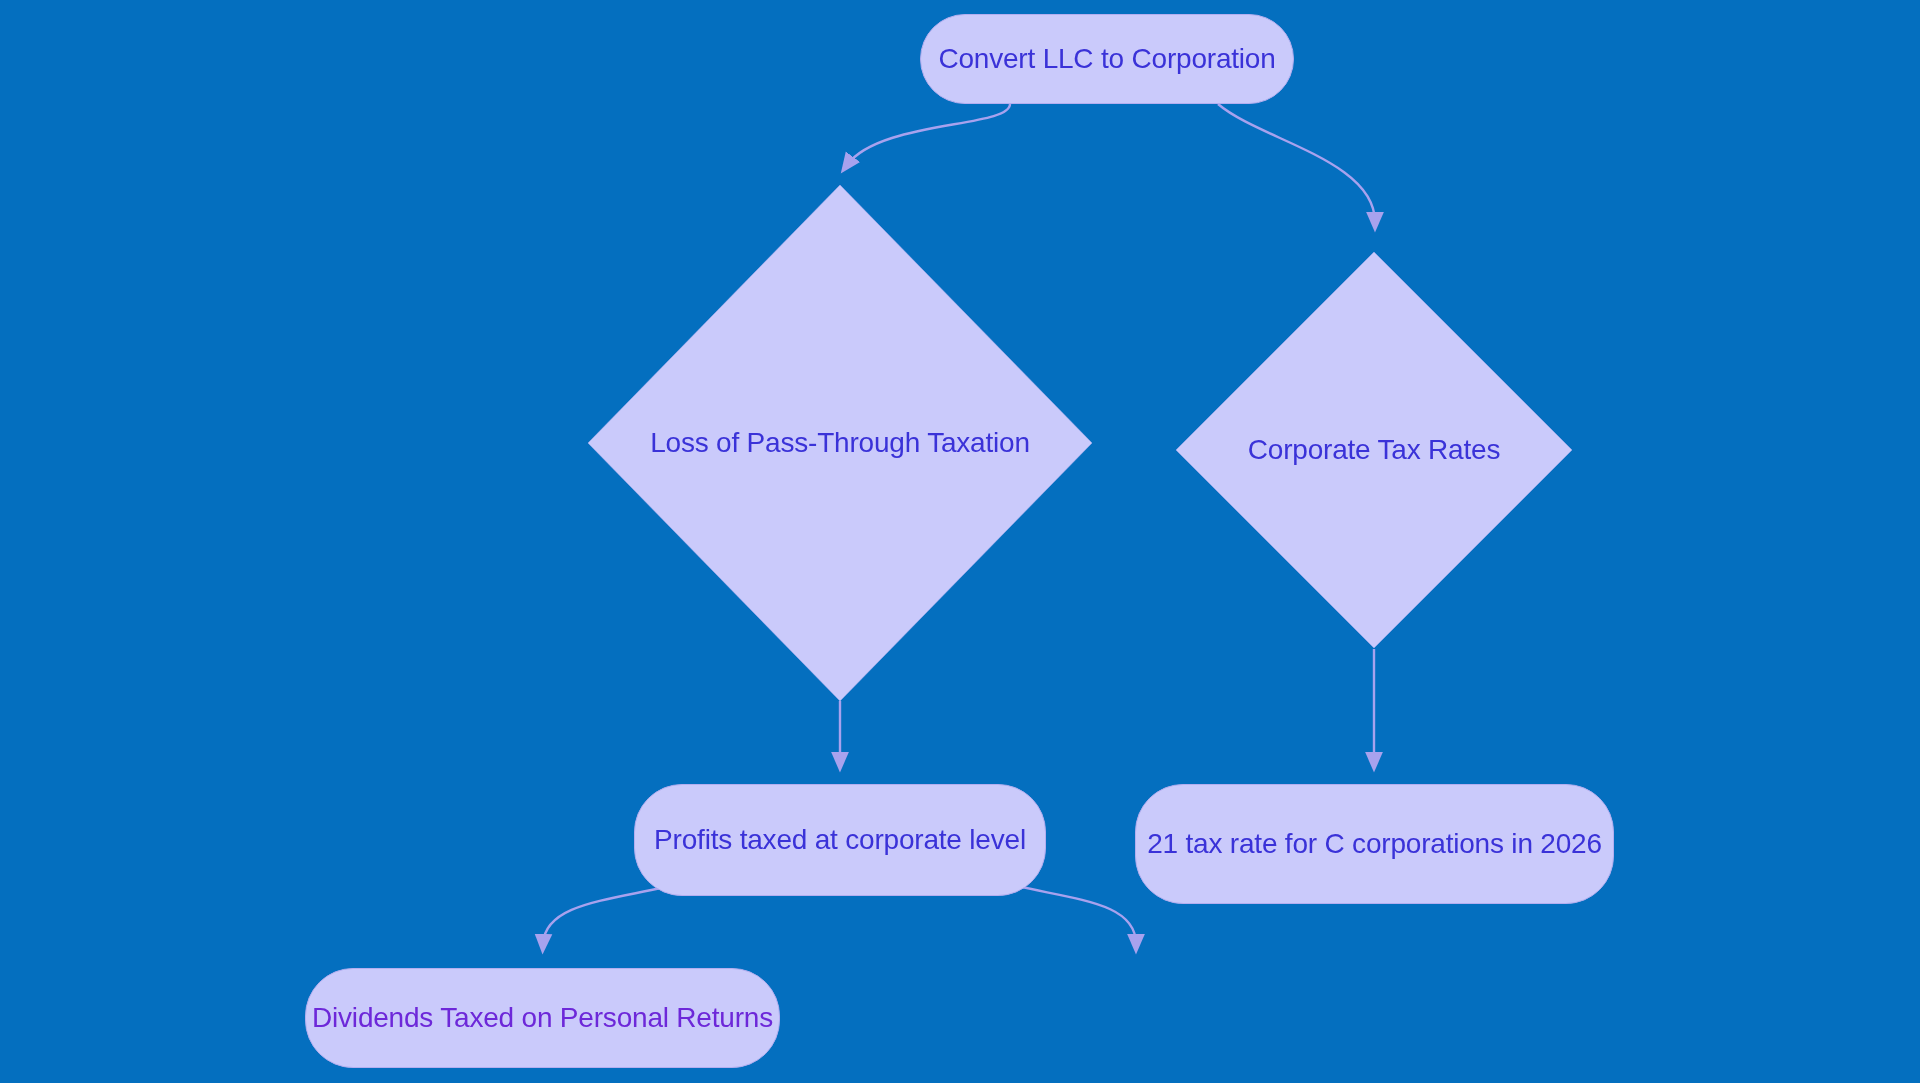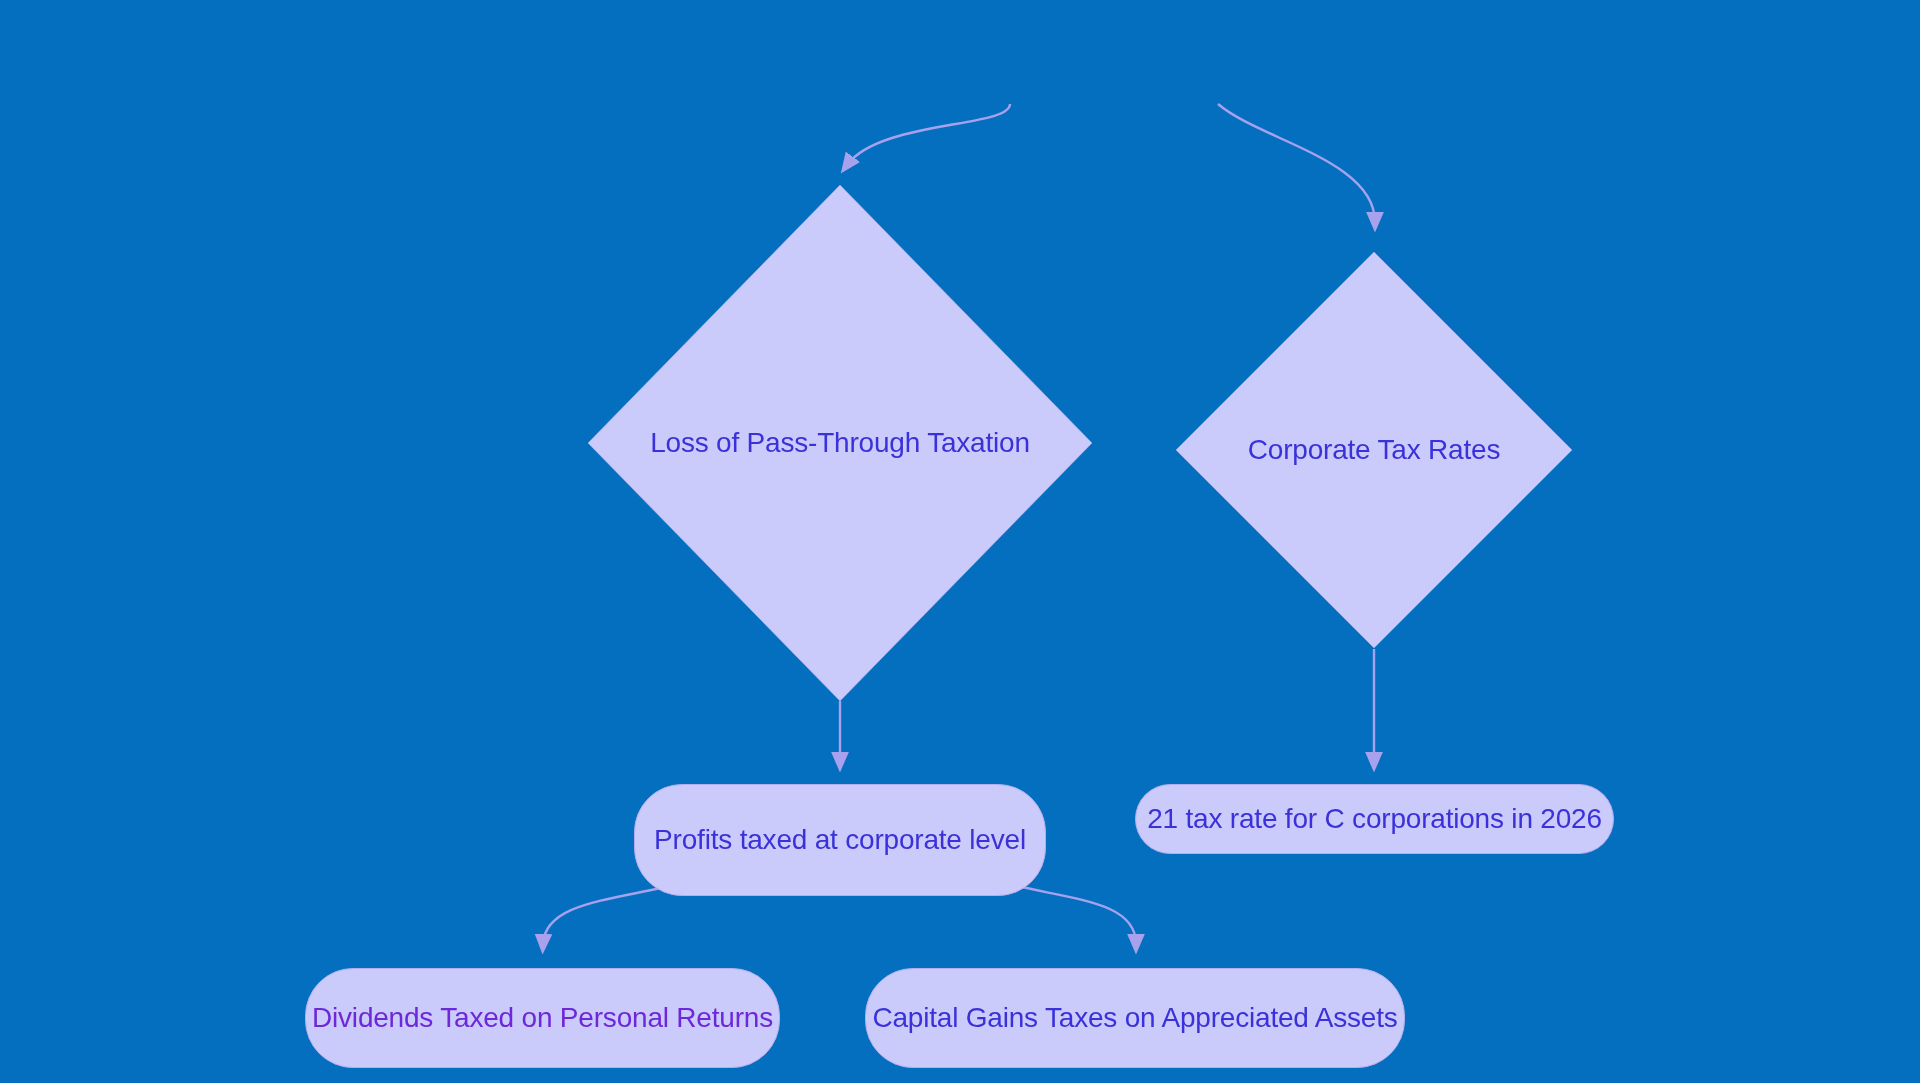--- a/index.html
+++ b/index.html
@@ -80,44 +80,44 @@
 
     <path d="M 840 701 L 840 762" fill="none" stroke="#A8A2EE" stroke-width="2.4" marker-end="url(#arrowhead)"></path>
 
     <path d="M 1374 649 L 1374 762" fill="none" stroke="#A8A2EE" stroke-width="2.4" marker-end="url(#arrowhead)"></path>
 
     <path d="M 686 882 C 620 900, 545 900, 543 944" fill="none" stroke="#A8A2EE" stroke-width="2.4" marker-end="url(#arrowhead)"></path>
 
     <path d="M 1000 882 C 1070 900, 1136 900, 1136 944" fill="none" stroke="#A8A2EE" stroke-width="2.4" marker-end="url(#arrowhead)"></path>
   </svg>
 
+  <div class="node pill" id="node-convert" style="left: 920px; top: 14px; width: 374px; height: 90px; background: rgb(202, 202, 251); border-color: rgb(179, 174, 240); color: rgb(58, 50, 216);">
+    <span class="pill-label">Convert LLC to Corporation</span>
+  </div>
 
   <div class="node diamond-wrap" id="node-loss_pass_through" style="left: 588px; top: 185px; width: 504px; height: 516px; color: rgb(58, 50, 216);">
     <svg class="diamond-shape" viewBox="0 0 100 100" preserveAspectRatio="none">
       <polygon points="50,0 100,50 50,100 0,50" fill="#CACAFB" stroke="#B3AEF0" stroke-width="0.5" vector-effect="non-scaling-stroke"></polygon>
     </svg>
     <span class="diamond-label">Loss of Pass-Through Taxation</span>
   </div>
 
   <div class="node diamond-wrap" id="node-corporate_tax_rates" style="left: 1176px; top: 252px; width: 396px; height: 396px; color: rgb(58, 50, 216);">
     <svg class="diamond-shape" viewBox="0 0 100 100" preserveAspectRatio="none">
       <polygon points="50,0 100,50 50,100 0,50" fill="#CACAFB" stroke="#B3AEF0" stroke-width="0.5" vector-effect="non-scaling-stroke"></polygon>
     </svg>
     <span class="diamond-label">Corporate Tax Rates</span>
   </div>
 
   <div class="node pill" id="node-profits_taxed" style="left: 634px; top: 784px; width: 412px; height: 112px; background: rgb(202, 202, 251); border-color: rgb(179, 174, 240); color: rgb(58, 50, 216);">
     <span class="pill-label">Profits taxed at corporate level</span>
   </div>
 
-  <div class="node pill" id="node-rate_2026" style="left: 1135px; top: 784px; width: 479px; height: 70px; background: rgb(202, 202, 251); border-color: rgb(179, 174, 240); color: rgb(58, 50, 216);">
+  <div class="node pill" id="node-rate_2026" style="left: 1135px; top: 784px; width: 479px; height: 120px; background: rgb(202, 202, 251); border-color: rgb(179, 174, 240); color: rgb(58, 50, 216);">
     <span class="pill-label">21 tax rate for C corporations in 2026</span>
   </div>
 
   <div class="node pill" id="node-dividends" style="left: 305px; top: 968px; width: 475px; height: 100px; background: rgb(202, 202, 251); border-color: rgb(179, 174, 240); color: #6d28d9;">
     <span class="pill-label">Dividends Taxed on Personal Returns</span>
   </div>
 
-  <div class="node pill" id="node-capital_gains" style="left: 865px; top: 968px; width: 540px; height: 100px; background: rgb(202, 202, 251); border-color: rgb(179, 174, 240); color: rgb(58, 50, 216);">
-    <span class="pill-label">Capital Gains Taxes on Appreciated Assets</span>
-  </div>
 
 </div>
 
 </body></html>

